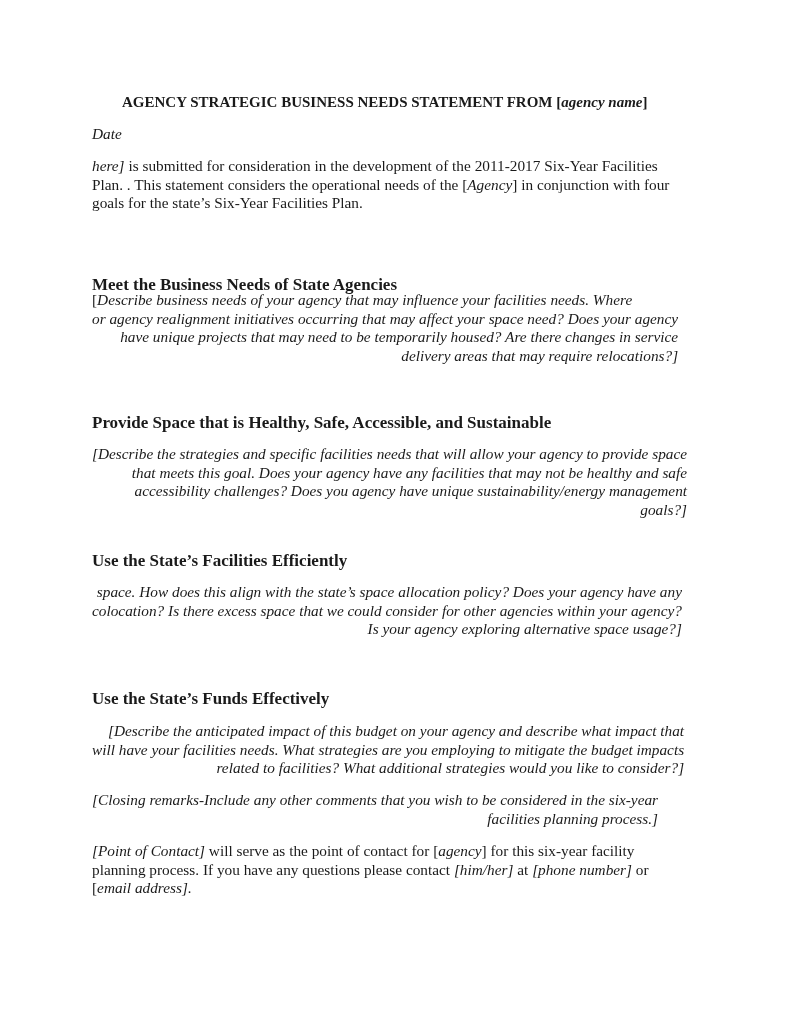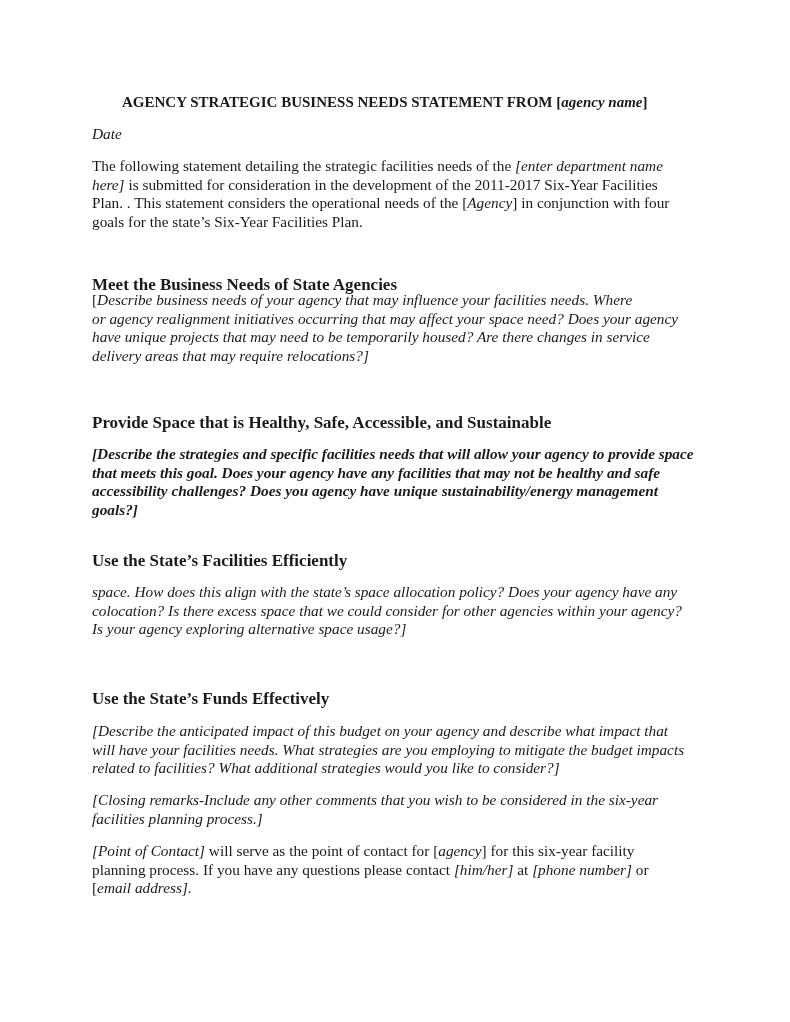--- a/index.html
+++ b/index.html
@@ -40,49 +40,48 @@
     white-space: nowrap;
   }
   .heading {
     position: absolute;
     left: 0;
     font-size: 17px;
     font-weight: bold;
     line-height: 18px;
     white-space: nowrap;
   }
-  .it { font-style: italic; }
+  .it { font-style: italic; text-align: right; }
   .line { display: block; }
 </style>
 </head>
 <body>
 
 <div class="page">
 
   <div class="title"><span>AGENCY STRATEGIC BUSINESS NEEDS STATEMENT FROM [</span><i>agency name</i><span>]</span></div>
 
   <div class="block it" style="top:125px;">Date</div>
 
   <div class="block" style="top:157px;">
-    <span class="line"><span>The following statement detailing the strategic facilities needs of the </span><span class="it">[enter department name</span></span>
     <span class="line"><span class="it">here]</span><span> is submitted for consideration in the development of the 2011-2017 Six-Year Facilities</span></span>
     <span class="line"><span>Plan. .  This statement considers the operational needs of the [</span><span class="it">Agency</span><span>] in conjunction with four</span></span>
     <span class="line"><span>goals for the state’s Six-Year Facilities Plan.</span></span>
   </div>
 
   <div class="heading" style="top:276px;">Meet the Business Needs of State Agencies</div>
   <div class="block" style="top:291px;">
     <span class="line"><span>[</span><span class="it" id="s0l0">Describe business needs of your agency that may influence your facilities needs.  Where</span></span>
     <span class="line it">or agency realignment initiatives occurring that may affect your space need?  Does your agency</span>
     <span class="line it">have unique projects that may need to be temporarily housed?  Are there changes in service</span>
     <span class="line it">delivery areas that may require relocations?]</span>
   </div>
 
   <div class="heading" style="top:414px;">Provide Space that is Healthy, Safe, Accessible, and Sustainable</div>
-  <div class="block it" style="top:445px;font-weight:bold;">
+  <div class="block it" style="top:445px;">
     <span class="line">[Describe the strategies and specific facilities needs that will allow your agency to provide space</span>
     <span class="line">that meets this goal.  Does your agency have any facilities that may not be healthy and safe</span>
     <span class="line">accessibility challenges?  Does you agency have unique sustainability/energy management</span>
     <span class="line">goals?]</span>
   </div>
 
   <div class="heading" style="top:552px;">Use the State’s Facilities Efficiently</div>
   <div class="block it" style="top:583px;">
     <span class="line">space.  How does this align with the state’s space allocation policy?  Does your agency have any</span>
     <span class="line">colocation?  Is there excess space that we could consider for other agencies within your agency?</span>

